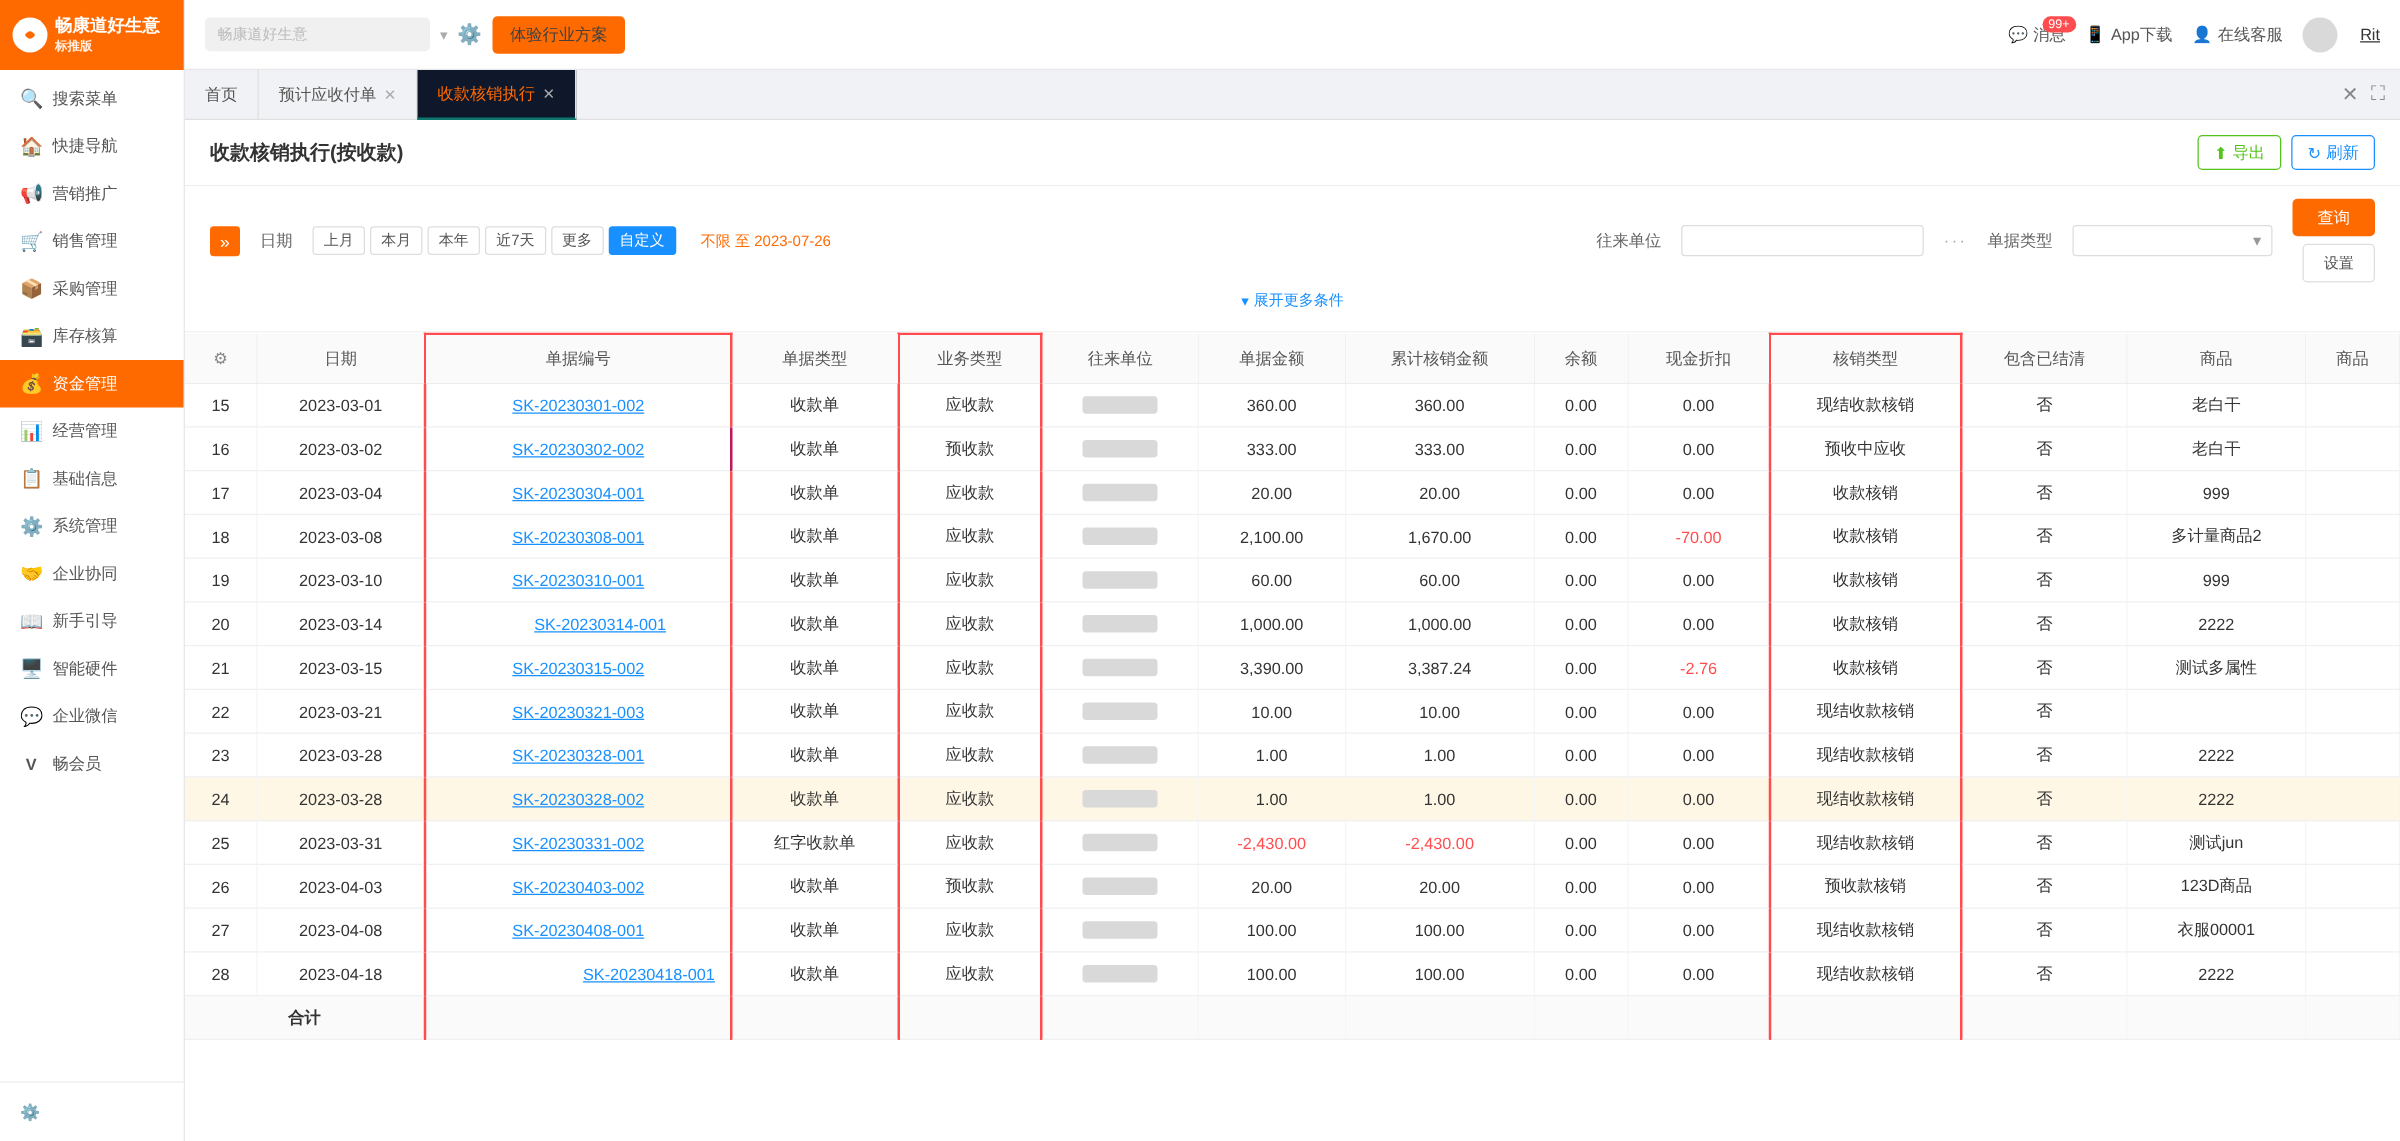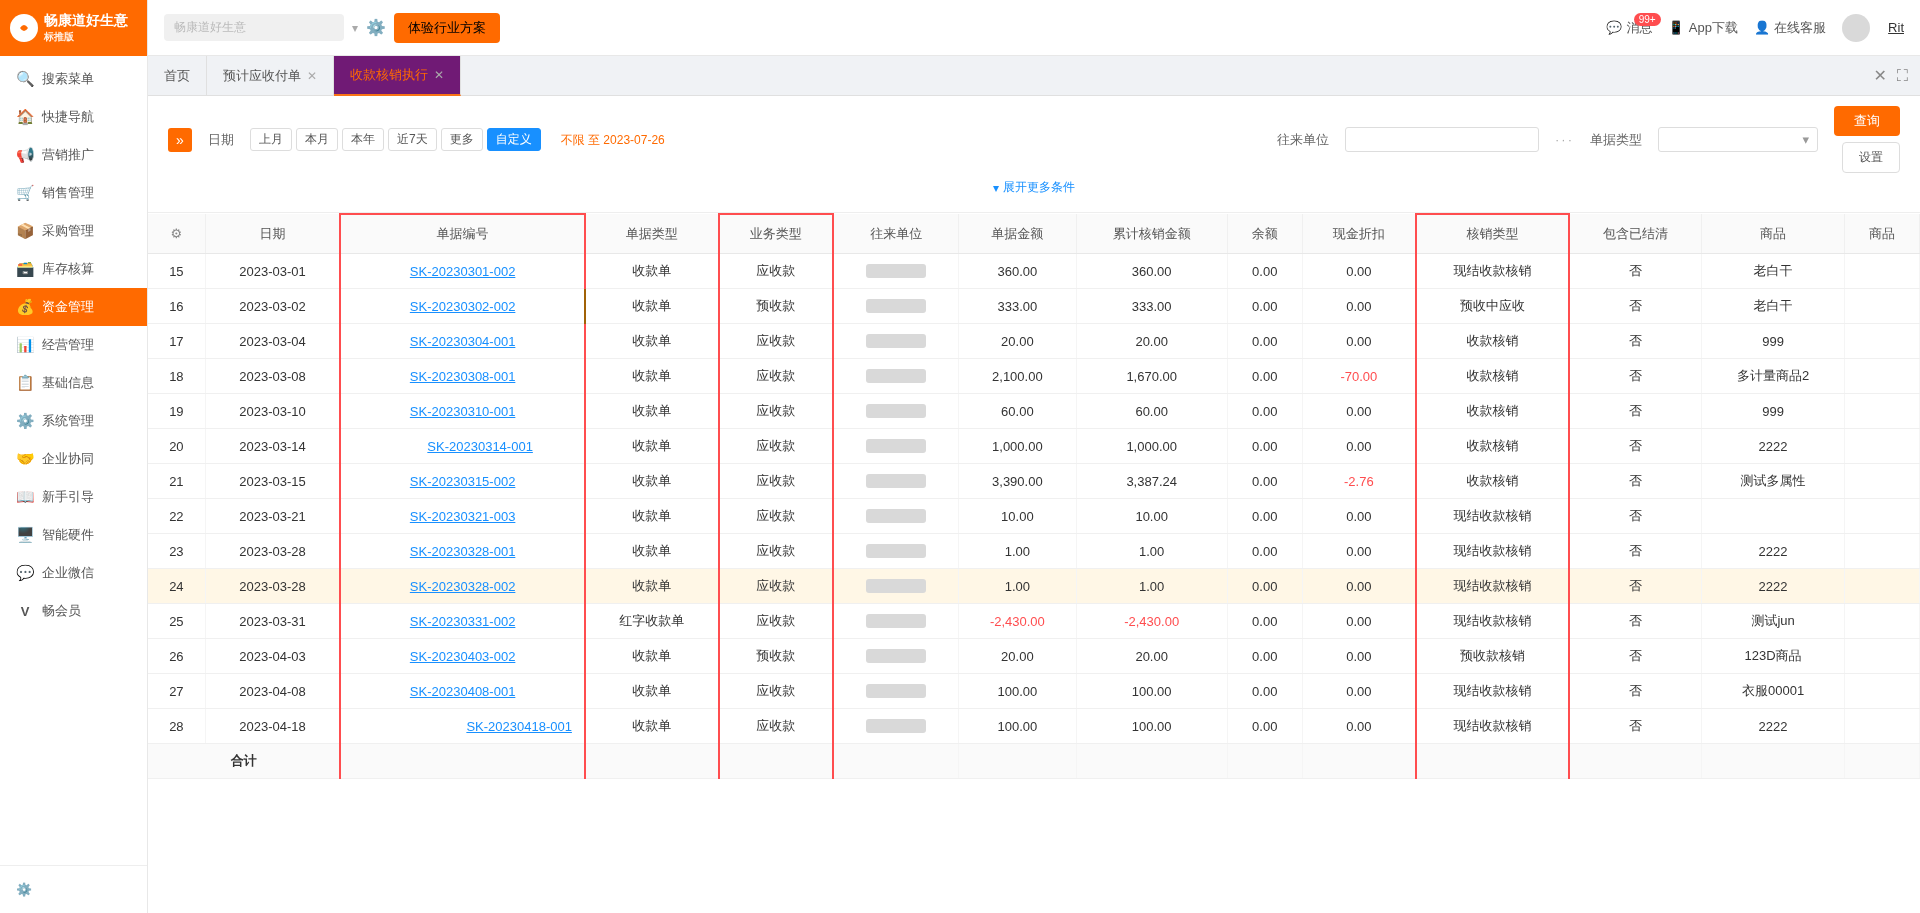--- a/index.html
+++ b/index.html
@@ -20,33 +20,33 @@
 
     
     .main { flex: 1; display: flex; flex-direction: column; overflow: hidden; }
 
     
     .topbar { height: 56px; background: #fff; border-bottom: 1px solid #e8e8e8; display: flex; align-items: center; padding: 0 16px; gap: 12px; }
     .topbar-breadcrumb { display: flex; align-items: center; gap: 8px; flex: 1; }
     .topbar-input-wrap { background: #f0f0f0; border-radius: 4px; padding: 4px 10px; min-width: 160px; color: #999; font-size: 12px; }
     .topbar-chevron { color: #aaa; font-size: 12px; }
     .topbar-gear { color: #666; font-size: 16px; cursor: pointer; }
-    .topbar-btn-industry { background: #ff6a00; color: #000000; border: none; border-radius: 4px; padding: 6px 14px; font-size: 13px; cursor: pointer; }
+    .topbar-btn-industry { background: #ff6a00; color: #404040; border: none; border-radius: 4px; padding: 6px 14px; font-size: 13px; cursor: pointer; }
     .topbar-right { display: flex; align-items: center; gap: 16px; margin-left: auto; }
     .topbar-msg { display: flex; align-items: center; gap: 4px; cursor: pointer; font-size: 13px; color: #555; position: relative; }
     .badge { background: #ff4d4f; color: #fff; border-radius: 10px; font-size: 10px; padding: 1px 5px; position: absolute; top: -6px; right: -8px; }
     .topbar-app { display: flex; align-items: center; gap: 4px; cursor: pointer; font-size: 13px; color: #555; }
     .topbar-service { display: flex; align-items: center; gap: 4px; cursor: pointer; font-size: 13px; color: #555; }
     .topbar-avatar { width: 28px; height: 28px; background: #d9d9d9; border-radius: 50%; }
 
     
     .tabbar { height: 40px; background: #f0f2f5; display: flex; align-items: center; padding: 0; border-bottom: 1px solid #e0e0e0; }
     .tab { display: flex; align-items: center; gap: 6px; padding: 0 16px; height: 40px; font-size: 13px; cursor: pointer; border-right: 1px solid #e0e0e0; color: #555; }
     .tab.home { color: #555; }
-    .tab.active { background: #701a75; color: #ff6a00; border-bottom: 2px solid #f97316; }
+    .tab.active { background: #0f172a; color: #ff6a00; border-bottom: 2px solid #0f766e; }
     .tab-close { color: #aaa; font-size: 12px; cursor: pointer; }
     .tabbar-actions { margin-left: auto; display: flex; align-items: center; gap: 2px; padding-right: 8px; }
     .tabbar-action-btn { background: none; border: none; cursor: pointer; color: #888; font-size: 16px; padding: 4px; }
 
     
     .content { flex: 1; overflow: hidden; display: flex; flex-direction: column; padding: 0; background: #f5f5f5; }
     .content-header { background: #fff; padding: 12px 20px; display: flex; align-items: center; justify-content: space-between; border-bottom: 1px solid #eee; }
     .page-title { font-size: 16px; font-weight: bold; color: #333; }
     .content-header-actions { display: flex; gap: 8px; }
     .btn-export { display: flex; align-items: center; gap: 4px; border: 1px solid #52c41a; color: #52c41a; background: #fff; padding: 4px 12px; border-radius: 4px; cursor: pointer; font-size: 13px; }
@@ -215,20 +215,33 @@
       <span class="tab-close">✕</span>
     </div>
     <div class="tabbar-actions">
       <button class="tabbar-action-btn">✕</button>
       <button class="tabbar-action-btn">⛶</button>
     </div>
   </div>
 
   <div class="content">
 
+    <div class="content-header">
+      <h2 class="page-title">收款核销执行(按收款)</h2>
+      <div class="content-header-actions">
+        <button class="btn-export">
+          <span>⬆</span>
+          <span>导出</span>
+        </button>
+        <button class="btn-refresh">
+          <span>↻</span>
+          <span>刷新</span>
+        </button>
+      </div>
+    </div>
 
     <div class="filter-bar">
       <div class="filter-row">
         <button class="filter-expand-btn">»</button>
         <span class="filter-label">日期</span>
         <div class="filter-date-btns">
           <button class="filter-date-btn">上月</button>
           <button class="filter-date-btn">本月</button>
           <button class="filter-date-btn">本年</button>
           <button class="filter-date-btn">近7天</button>
@@ -291,21 +304,21 @@
     <td>0.00</td>
     <td>0.00</td>
     <td style="border-left:2px solid #ff4d4f;border-right:2px solid #ff4d4f;">现结收款核销</td>
     <td>否</td>
     <td>老白干</td>
     <td></td>
   </tr>
             <tr>
     <td>16</td>
     <td>2023-03-02</td>
-    <td style="border-left:2px solid #ff4d4f;border-right:2px solid #a16207;"><a class="link">SK-20230302-002</a></td>
+    <td style="border-left:2px solid #ff4d4f;border-right:2px solid #be185d;"><a class="link">SK-20230302-002</a></td>
     <td>收款单</td>
     <td style="border-left:2px solid #ff4d4f;border-right:2px solid #ff4d4f;">预收款</td>
     <td><span class="blurred">&nbsp;&nbsp;&nbsp;&nbsp;&nbsp;&nbsp;&nbsp;&nbsp;</span></td>
     <td>333.00</td>
     <td>333.00</td>
     <td>0.00</td>
     <td>0.00</td>
     <td style="border-left:2px solid #ff4d4f;border-right:2px solid #ff4d4f;">预收中应收</td>
     <td>否</td>
     <td>老白干</td>

